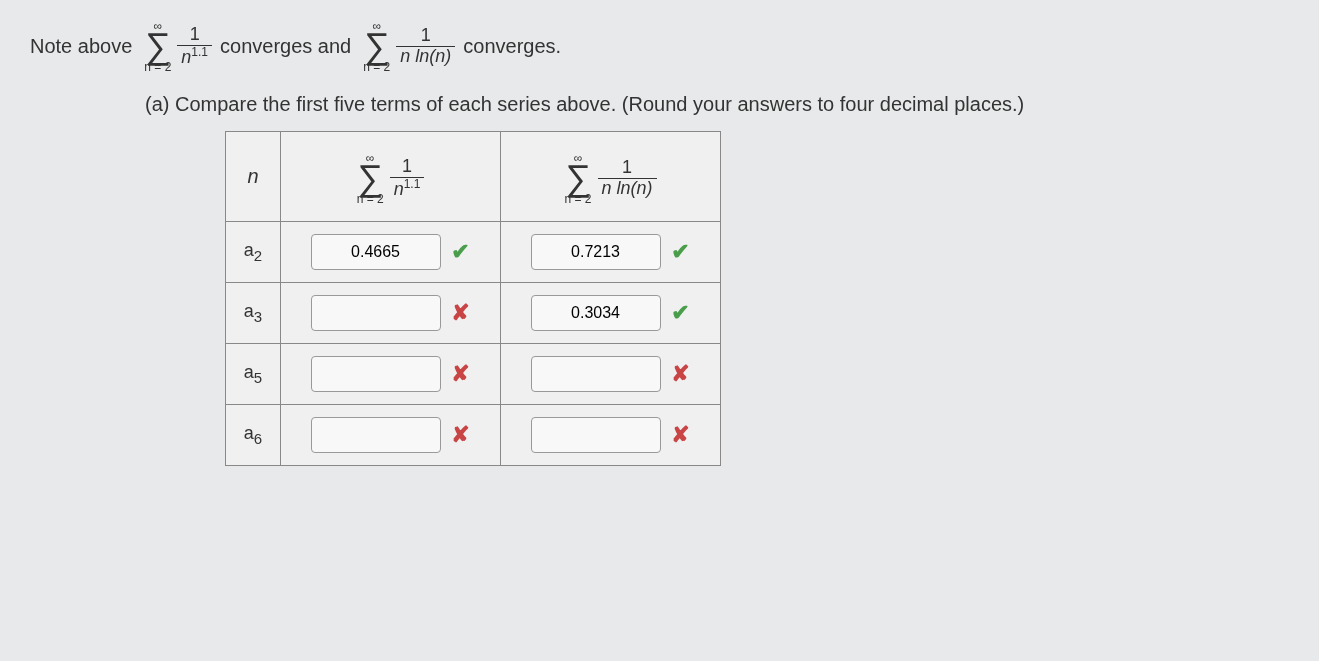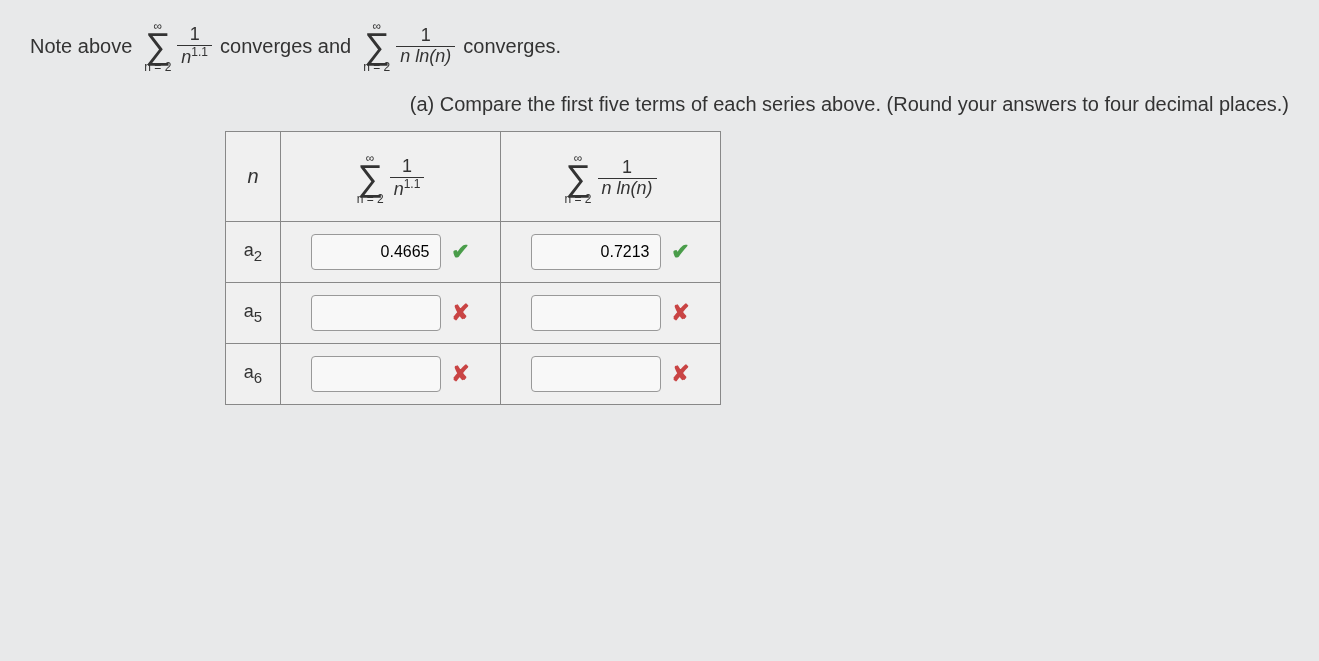--- a/index.html
+++ b/index.html
@@ -67,21 +67,20 @@
       padding: 0 4px;
     }
     .frac-den sup {
       font-size: 12px;
       font-style: normal;
     }
     .part-a {
       margin-left: 115px;
       font-size: 20px;
       margin-bottom: 15px;
-      text-align: right;
     }
     .table-container {
       margin-left: 195px;
     }
     table {
       border-collapse: collapse;
       background: #f0f0f0;
     }
     td, th {
       border: 1px solid #888;
@@ -110,21 +109,21 @@
       gap: 10px;
     }
     .answer-input {
       width: 130px;
       height: 36px;
       border: 1px solid #999;
       border-radius: 4px;
       background: #f8f8f8;
       font-size: 16px;
       padding: 0 10px;
-      text-align: right;
+      text-align: center;
     }
     .mark-icon {
       font-size: 22px;
       font-weight: bold;
       width: 20px;
     }
     .mark-correct {
       color: #4a9d4a;
     }
     .mark-wrong {
@@ -213,20 +212,35 @@
             </div>
           </td>
       <td class="answer-cell">
             <div class="cell-content">
               <input class="answer-input" value="0.7213" style="">
               <span class="mark-icon mark-correct">✔</span>
             </div>
           </td>
     </tr>
     <tr>
+      <td class="row-label"><span>a</span><sub>3</sub></td>
+      <td class="answer-cell">
+            <div class="cell-content">
+              <input class="answer-input" value="" style="">
+              <span class="mark-icon mark-wrong">✘</span>
+            </div>
+          </td>
+      <td class="answer-cell">
+            <div class="cell-content">
+              <input class="answer-input" value="0.3034" style="">
+              <span class="mark-icon mark-correct">✔</span>
+            </div>
+          </td>
+    </tr>
+    <tr>
       <td class="row-label"><span>a</span><sub>5</sub></td>
       <td class="answer-cell">
             <div class="cell-content">
               <input class="answer-input" value="" style="">
               <span class="mark-icon mark-wrong">✘</span>
             </div>
           </td>
       <td class="answer-cell">
             <div class="cell-content">
               <input class="answer-input" value="" style="">

